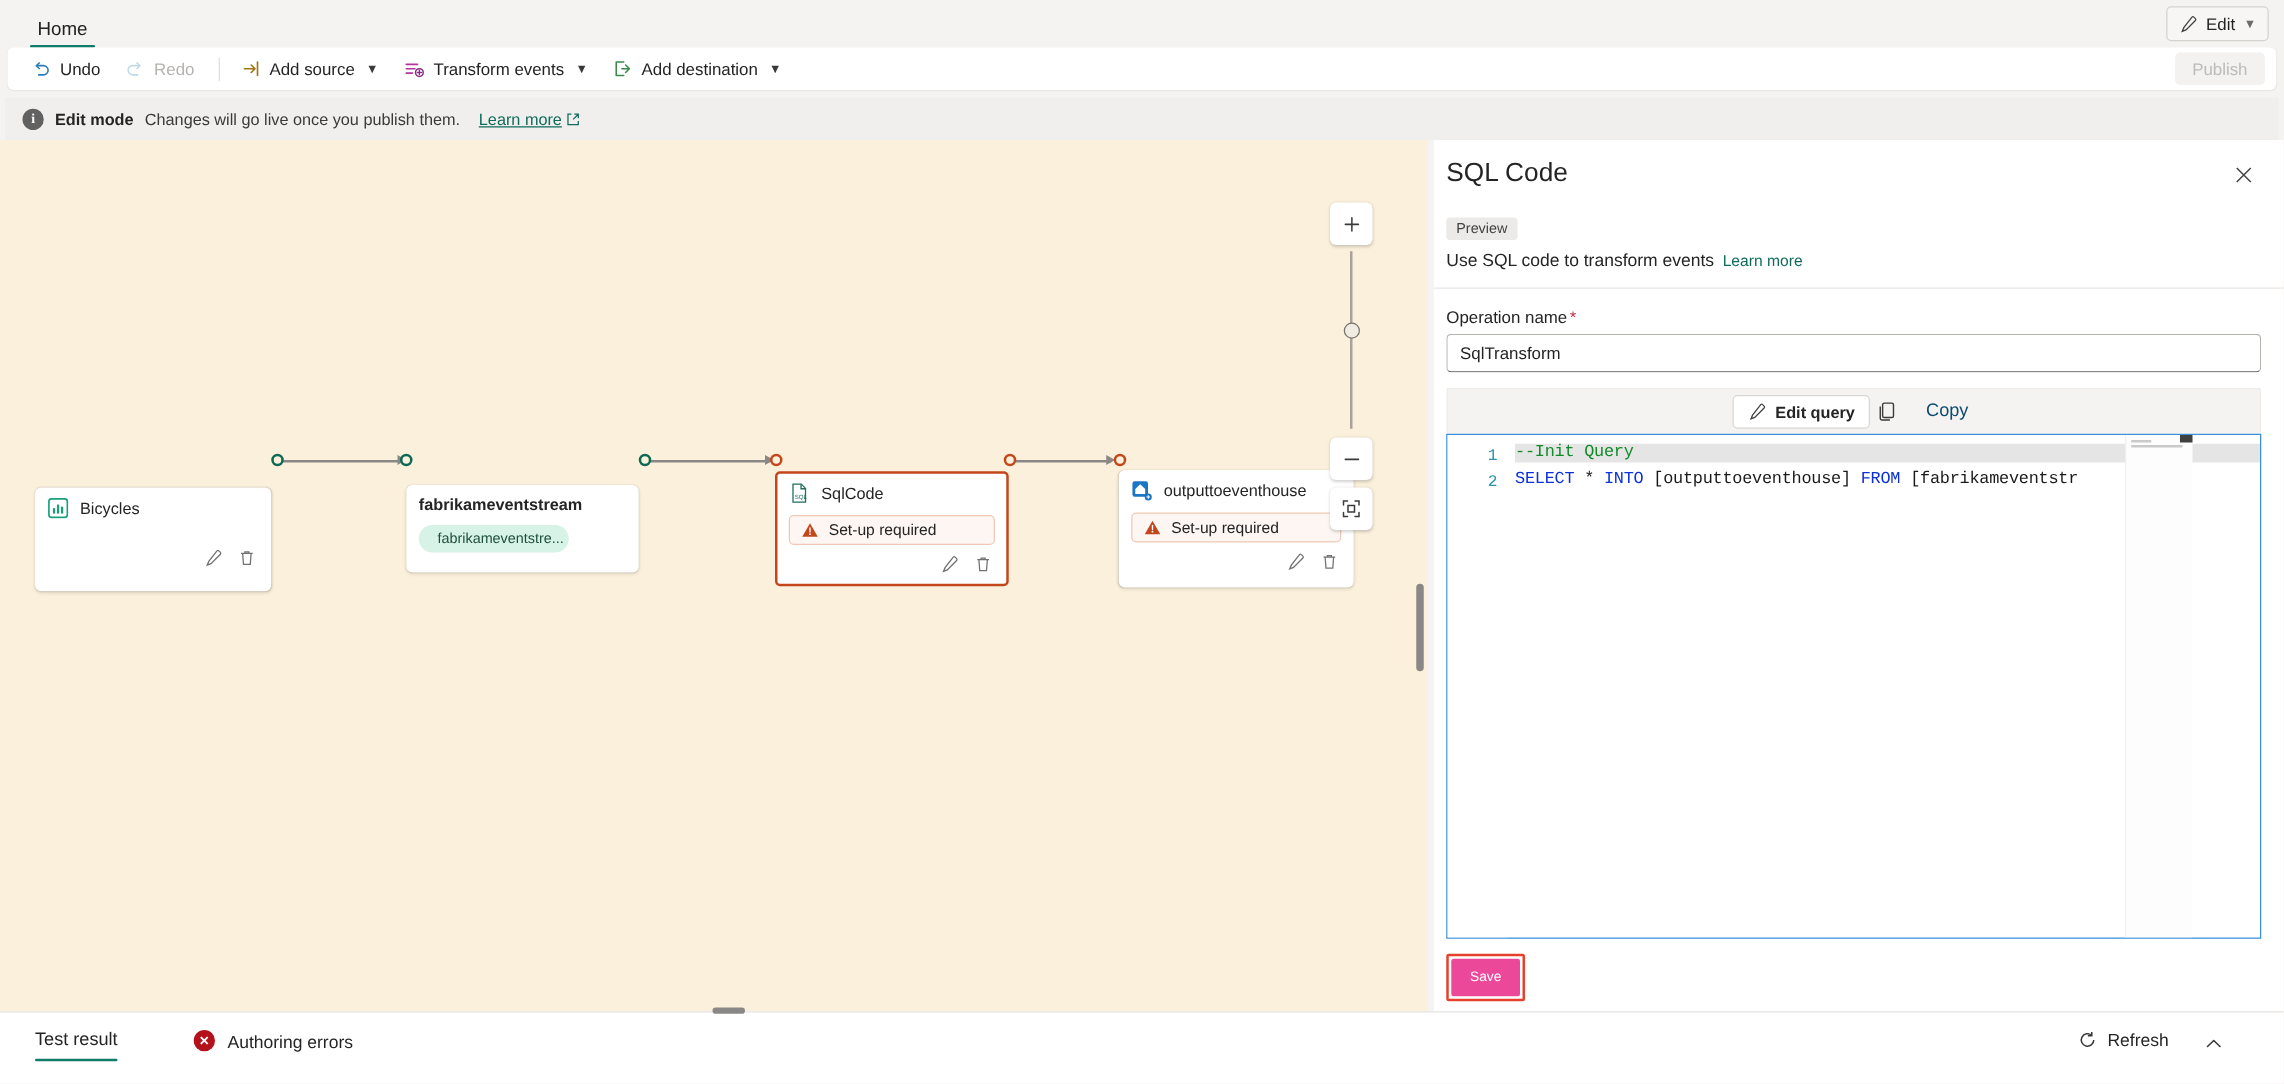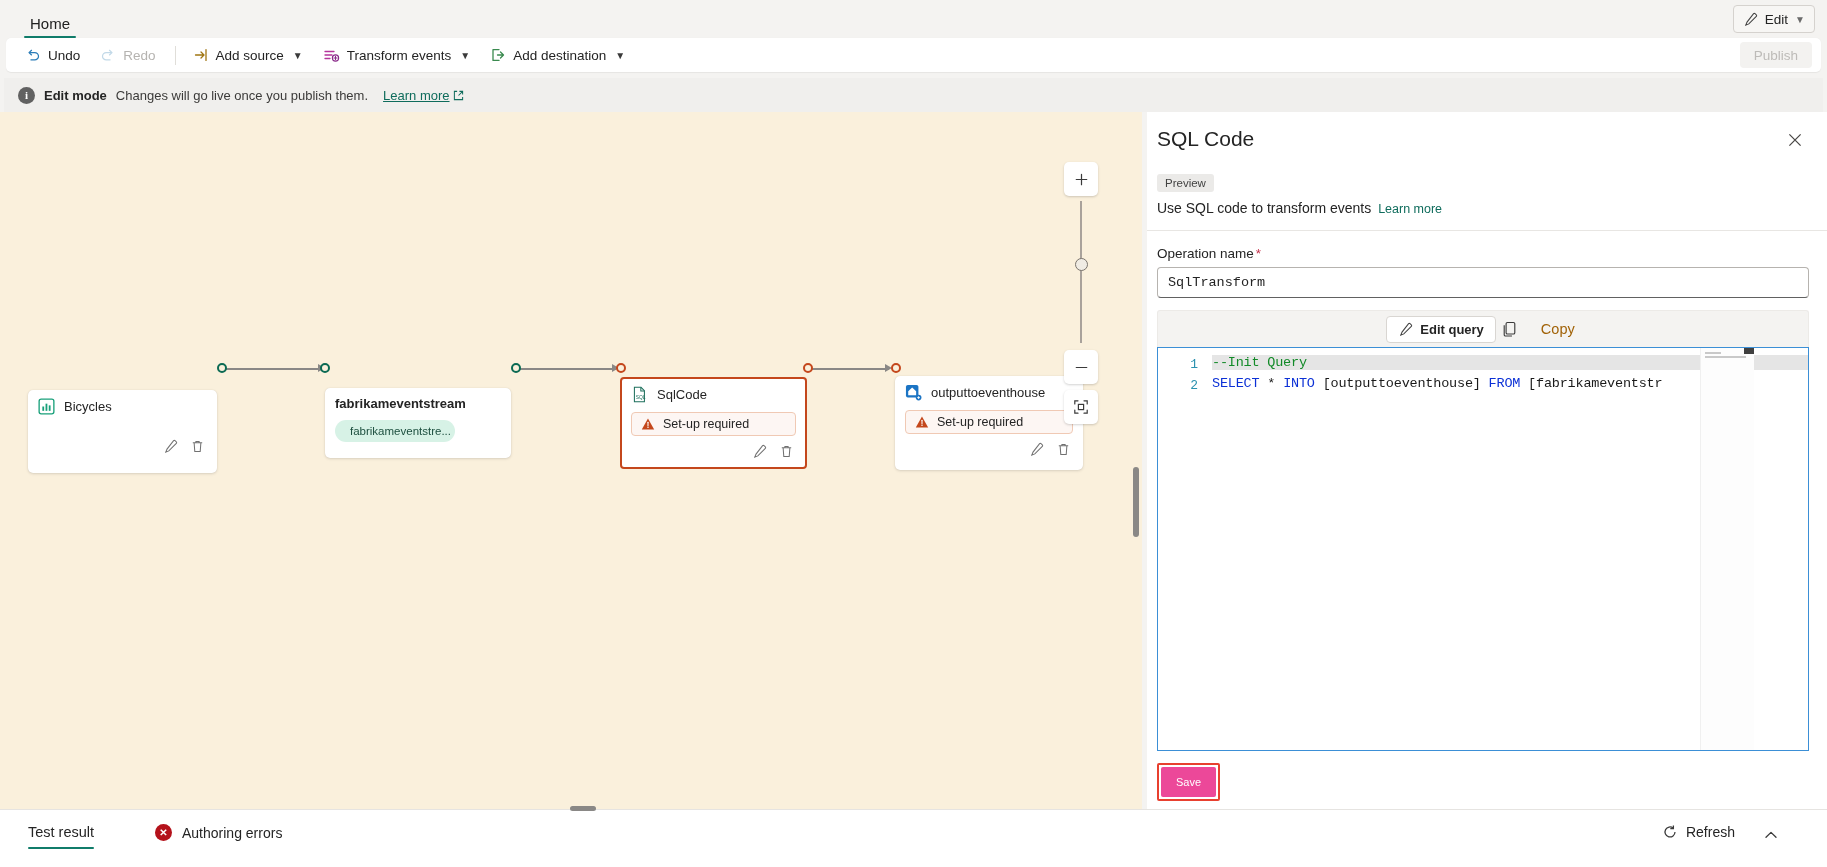--- a/index.html
+++ b/index.html
@@ -188,39 +188,39 @@
   }
   .field-label {
     position: absolute; top: 134px; left: 10px;
     font-size: 13.5px; color: #242424;
   }
   .req { color: #c4314b; margin-left: 2px; }
   .op-input {
     position: absolute; top: 155px; left: 10px; right: 18px; height: 31px;
     border: 1px solid #b6b3af; border-bottom-color: #616161; border-radius: 4px;
     padding: 0 10px; font-size: 13.5px; color: #242424;
-    font-family: Liberation Mono, monospace; background: #fff;
+    font-family: Liberation Sans, sans-serif; background: #fff;
   }
 
   .qtoolbar {
     position: absolute; top: 198px; left: 10px; right: 18px; height: 37px;
     background: #f4f3f1; border: 1px solid #eceae7;
     border-bottom: none; border-radius: 3px 3px 0 0;
     display: flex; align-items: center; justify-content: center;
     padding: 0 9px;
   }
   .qbtn {
     height: 27px; padding: 0 11px; background: #fff;
     border: 1px solid #d9d6d2; border-radius: 4px;
     display: flex; align-items: center; gap: 7px;
     font-size: 13px; color: #242424; font-weight: bold; cursor: pointer;
   }
   .copybtn {
     display: flex; align-items: center; gap: 23px;
-    font-size: 14.5px; color: #a16207; cursor: pointer; padding: 0 5px;
+    font-size: 14.5px; color: #0c4a6e; cursor: pointer; padding: 0 5px;
   }
 
   .editor {
     position: absolute; top: 235px; left: 10px; right: 18px; bottom: 58px;
     background: #ffffff; border: 1px solid #3b8fd6; overflow: hidden;
   }
   .gutter {
     position: absolute; left: 0; top: 0; bottom: 0; width: 48px;
     background: #fff;
   }

